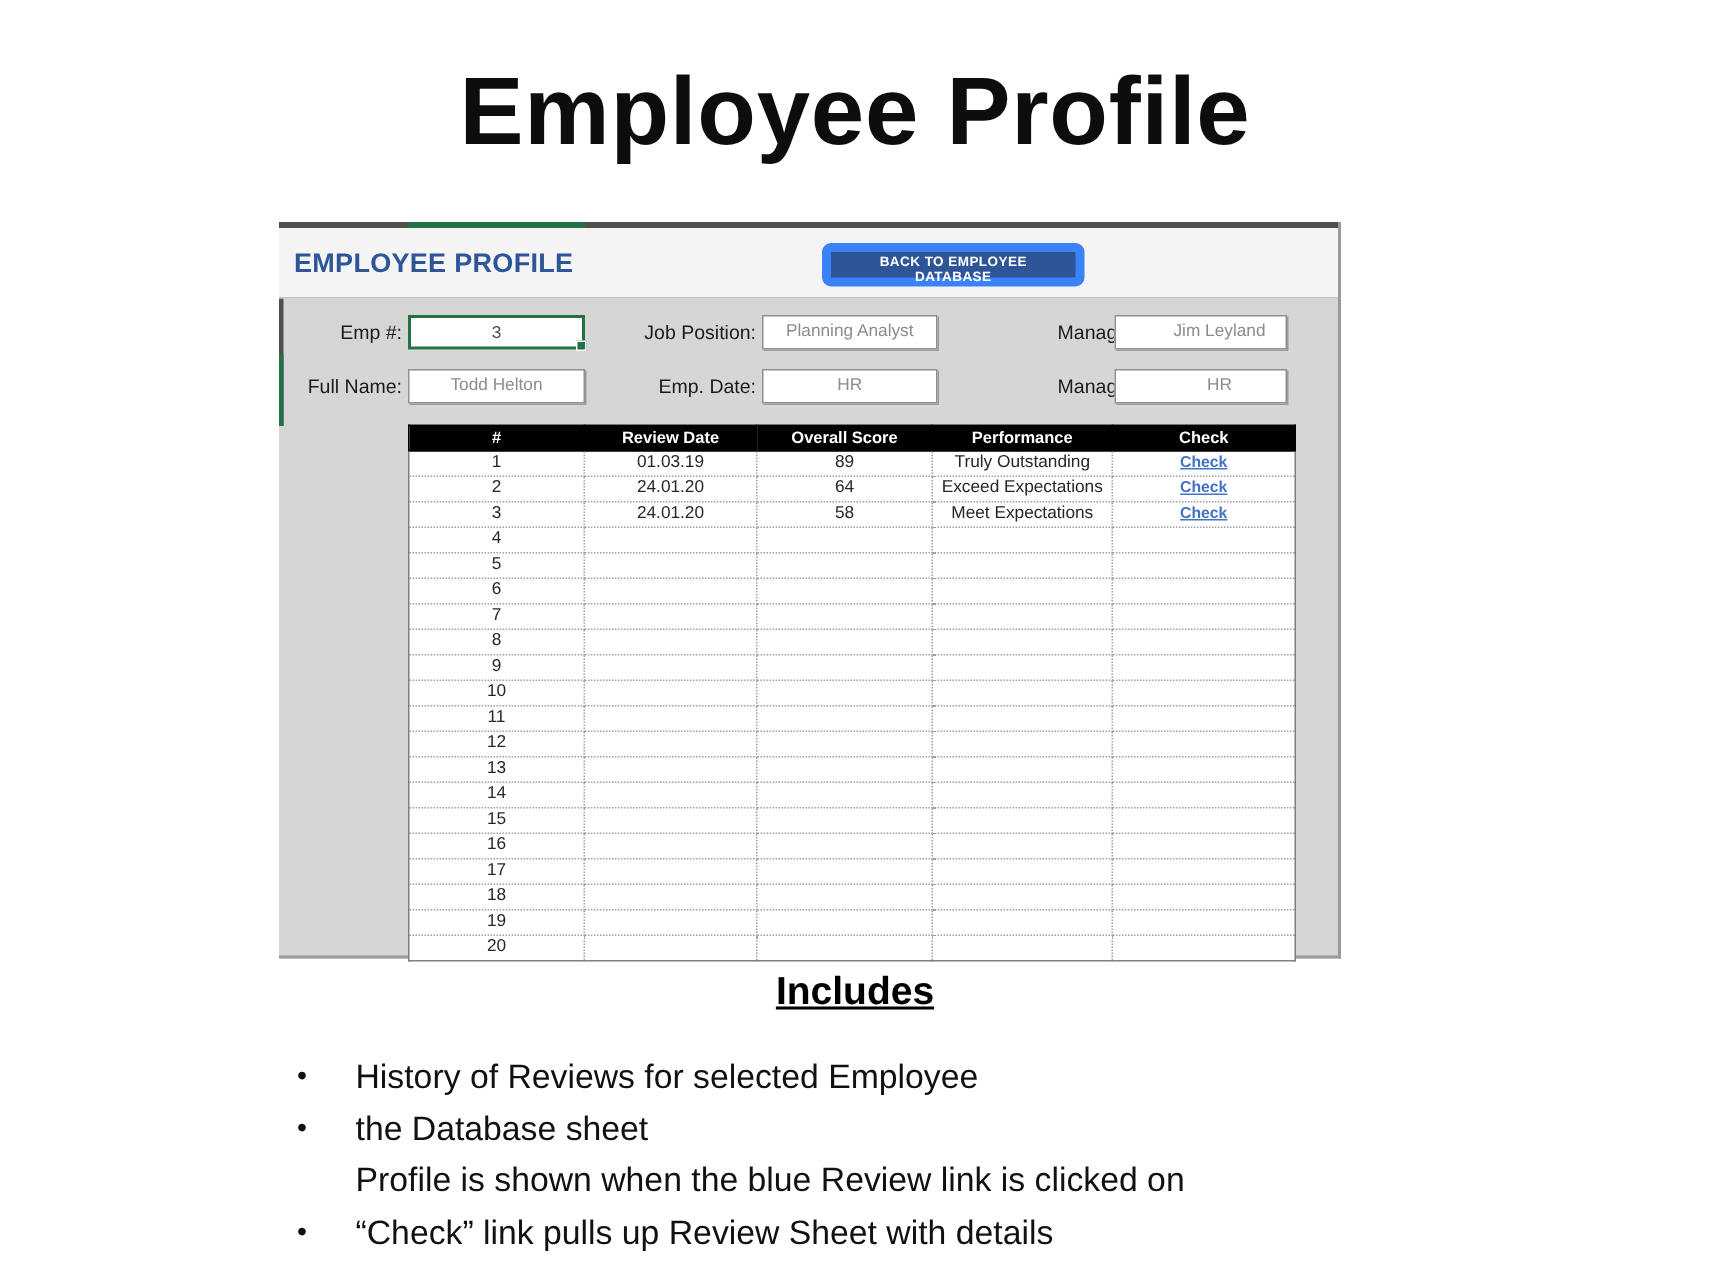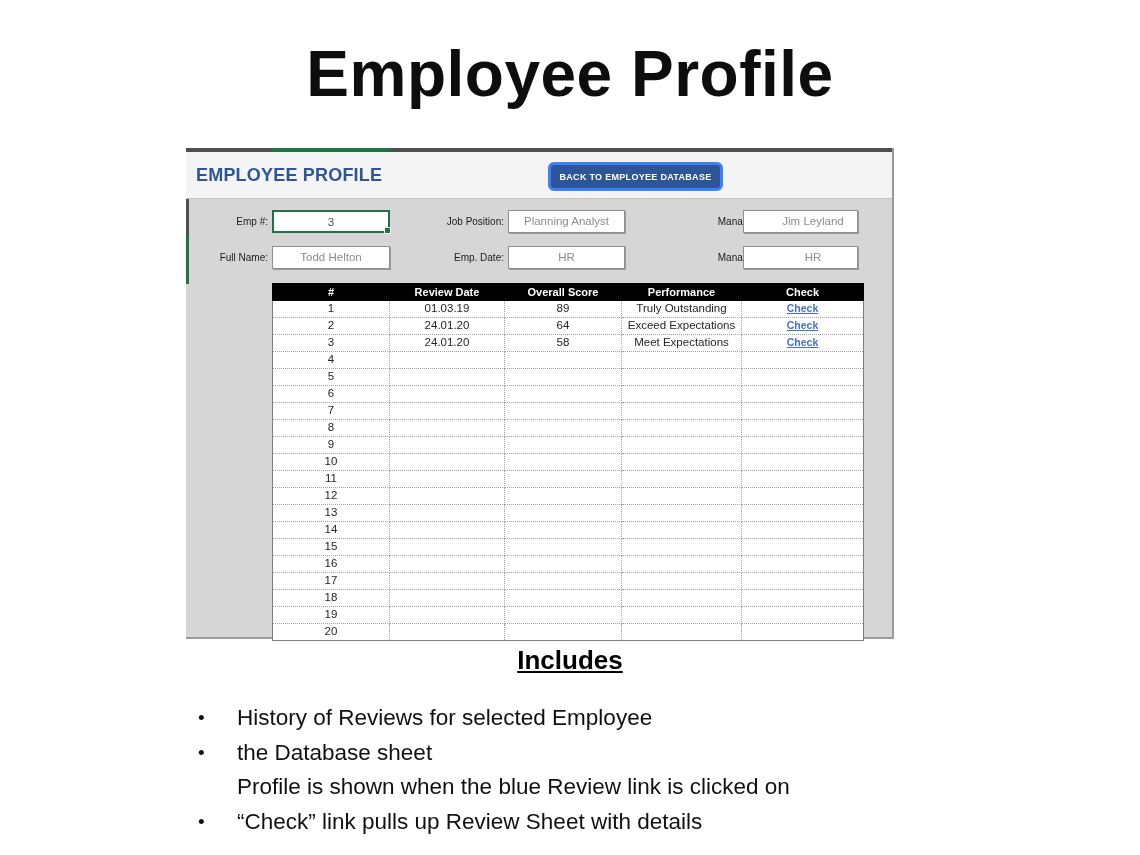--- a/index.html
+++ b/index.html
@@ -40,27 +40,27 @@
     position: absolute; left: 0; top: 4px; width: 100%; height: 47px;
     background: #f4f4f4; border-bottom: 1px solid #c2c2c2; box-sizing: border-box;
   }
   .app-title {
     position: absolute; left: 10px; top: 13px;
     font-size: 18px; font-weight: bold; letter-spacing: 0.2px;
     color: #2e5597;
   }
   .back-btn {
     position: absolute; left: 362px; top: 10px; width: 175px; height: 29px;
-    background: #2e5597; border: 3px solid #3b82f6; border-radius: 6px;
+    background: #2e5597; border: 6px solid #3b82f6; border-radius: 6px;
     color: #ffffff; font-size: 9px; font-weight: bold; letter-spacing: 0.3px;
     font-family: "Liberation Sans", sans-serif; cursor: pointer;
   }
   .flabel {
     position: absolute; height: 23px; line-height: 23px;
-    font-size: 10px; color: #1a1a1a; text-align: right;
+    font-size: 13px; color: #1a1a1a; text-align: right;
   }
   .fbox {
     position: absolute; box-sizing: border-box;
     background: #ffffff; border: 1px solid #8f8f8f;
     box-shadow: 1px 1px 0 rgba(0,0,0,0.28);
     color: #8c8c8c; font-size: 11.5px; text-align: center;
   }
   .fbox.highlight {
     background: #ffffff; border: 2px solid #217346;
     color: #4d4d4d; box-shadow: none;

